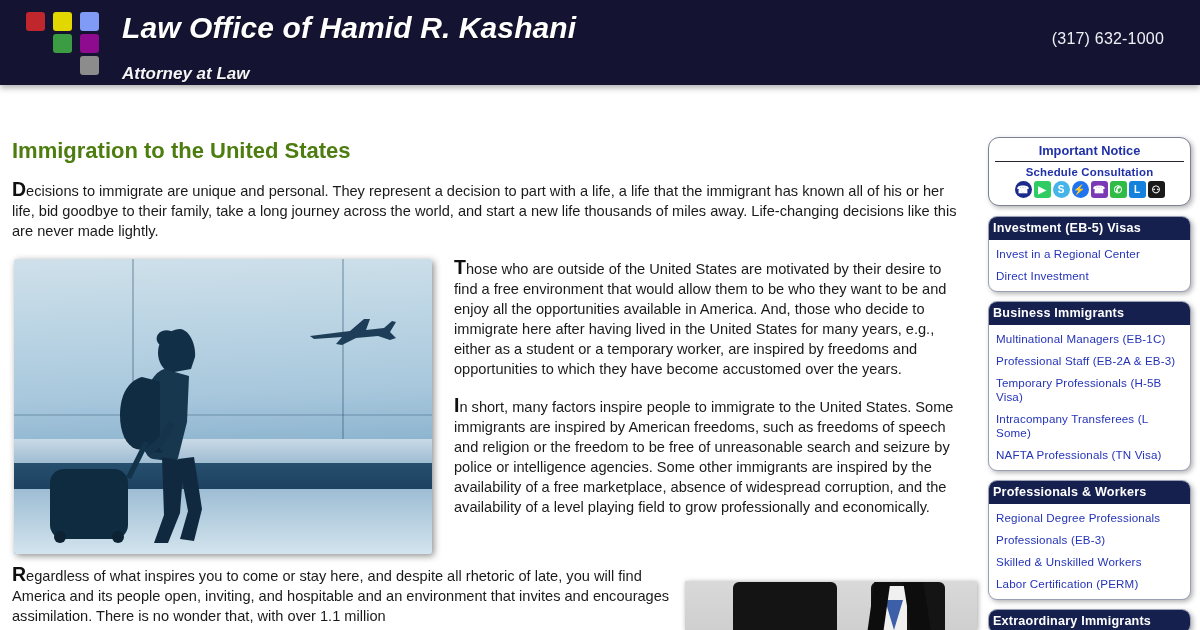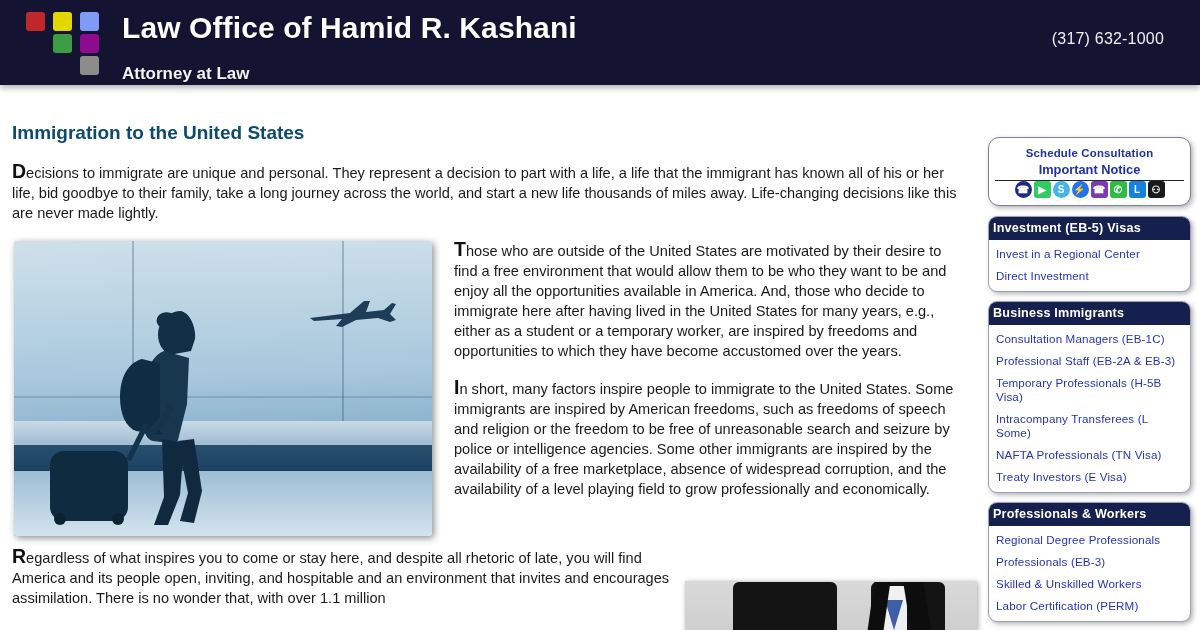--- a/index.html
+++ b/index.html
@@ -22,21 +22,21 @@
   #logo-grid {
     position: absolute; left: 26px; top: 12px;
     width: 78px; height: 62px;
   }
   .logo-sq {
     position: absolute;
     width: 19px; height: 19px;
     border-radius: 3px;
   }
   #header-titles {
-    position: absolute; left: 122px; top: 10px;
+    position: absolute; left: 122px; top: 10px; font-style: italic;
   }
   #site-title {
     font-size: 30px; font-weight: bold; color: #ffffff;
     letter-spacing: 0.1px; line-height: 36px;
     text-shadow: 0 1px 1px rgba(0,0,0,0.6);
   }
   #site-subtitle {
     font-size: 17px; font-weight: bold; color: #f4f4f8;
     line-height: 24px; margin-top: 16px;
     text-shadow: 0 1px 1px rgba(0,0,0,0.6);
@@ -53,22 +53,22 @@
     background: #ffffff;
   }
 
   
   #main-column {
     position: absolute; left: 0; top: 0;
     width: 975px; height: 545px;
     padding: 0 12px 0 10px;
   }
   #page-title {
-    font-size: 19px; font-weight: bold; color: #0c4a6e;
-    margin: 36px 0 0 2px; line-height: 24px;
+    font-size: 22px; font-weight: bold; color: #4d7c0f;
+    margin: 54px 0 0 2px; line-height: 24px;
   }
   .body-par {
     font-size: 14.6px; color: #1a1a1a; line-height: 20px;
     margin: 16px 0 0 2px; text-align: left;
   }
   .dropcap {
     font-size: 19.5px; font-weight: bold; color: #101010;
   }
 
   
@@ -260,22 +260,22 @@
       <div class="tie" style="left:200px;"></div>
       <div class="suit" style="left:186px; width:16px;  height:48px; background:#0d0d0d; transform:skewX(-8deg);"></div>
       <div class="suit" style="left:222px; width:20px; height:48px; background:#0d0d0d; transform:skewX(9deg);"></div>
     </div>
 
   </div>
 
   <div id="sidebar">
 
     <div id="notice-panel" style="margin-top:52px;">
+      <div id="notice-title">Important Notice</div>
       <div id="notice-sub">Schedule Consultation</div>
-      <div id="notice-title">Important Notice</div>
       <div id="notice-icons">
           <div class="msg-icon round" style="background: rgb(27, 42, 140);">☎</div>
           <div class="msg-icon" style="background: rgb(46, 204, 98);">▶</div>
           <div class="msg-icon round" style="background: rgb(70, 180, 232);">S</div>
           <div class="msg-icon round" style="background: rgb(31, 115, 240);">⚡</div>
           <div class="msg-icon" style="background: rgb(122, 58, 181);">☎</div>
           <div class="msg-icon" style="background: rgb(47, 187, 69);">✆</div>
           <div class="msg-icon" style="background: rgb(20, 129, 221);">L</div>
           <div class="msg-icon" style="background: rgb(26, 26, 26);">⚇</div>
         </div>
@@ -285,26 +285,25 @@
         <div class="panel">
           <div class="panel-head">Investment (EB-5) Visas</div>
           <div class="panel-body">
             <a class="panel-link">Invest in a Regional Center</a>
             <a class="panel-link">Direct Investment</a>
           </div>
         </div>
         <div class="panel">
           <div class="panel-head">Business Immigrants</div>
           <div class="panel-body">
-            <a class="panel-link">Consultation Managers (EB-1C)</a>
+            <a class="panel-link">Multinational Managers (EB-1C)</a>
             <a class="panel-link">Professional Staff (EB-2A &amp; EB-3)</a>
             <a class="panel-link">Temporary Professionals (H-5B Visa)</a>
             <a class="panel-link">Intracompany Transferees (L Some)</a>
             <a class="panel-link">NAFTA Professionals (TN Visa)</a>
-            <a class="panel-link">Treaty Investors (E Visa)</a>
           </div>
         </div>
         <div class="panel">
           <div class="panel-head">Professionals &amp; Workers</div>
           <div class="panel-body">
             <a class="panel-link">Regional Degree Professionals</a>
             <a class="panel-link">Professionals (EB-3)</a>
             <a class="panel-link">Skilled &amp; Unskilled Workers</a>
             <a class="panel-link">Labor Certification (PERM)</a>
           </div>

